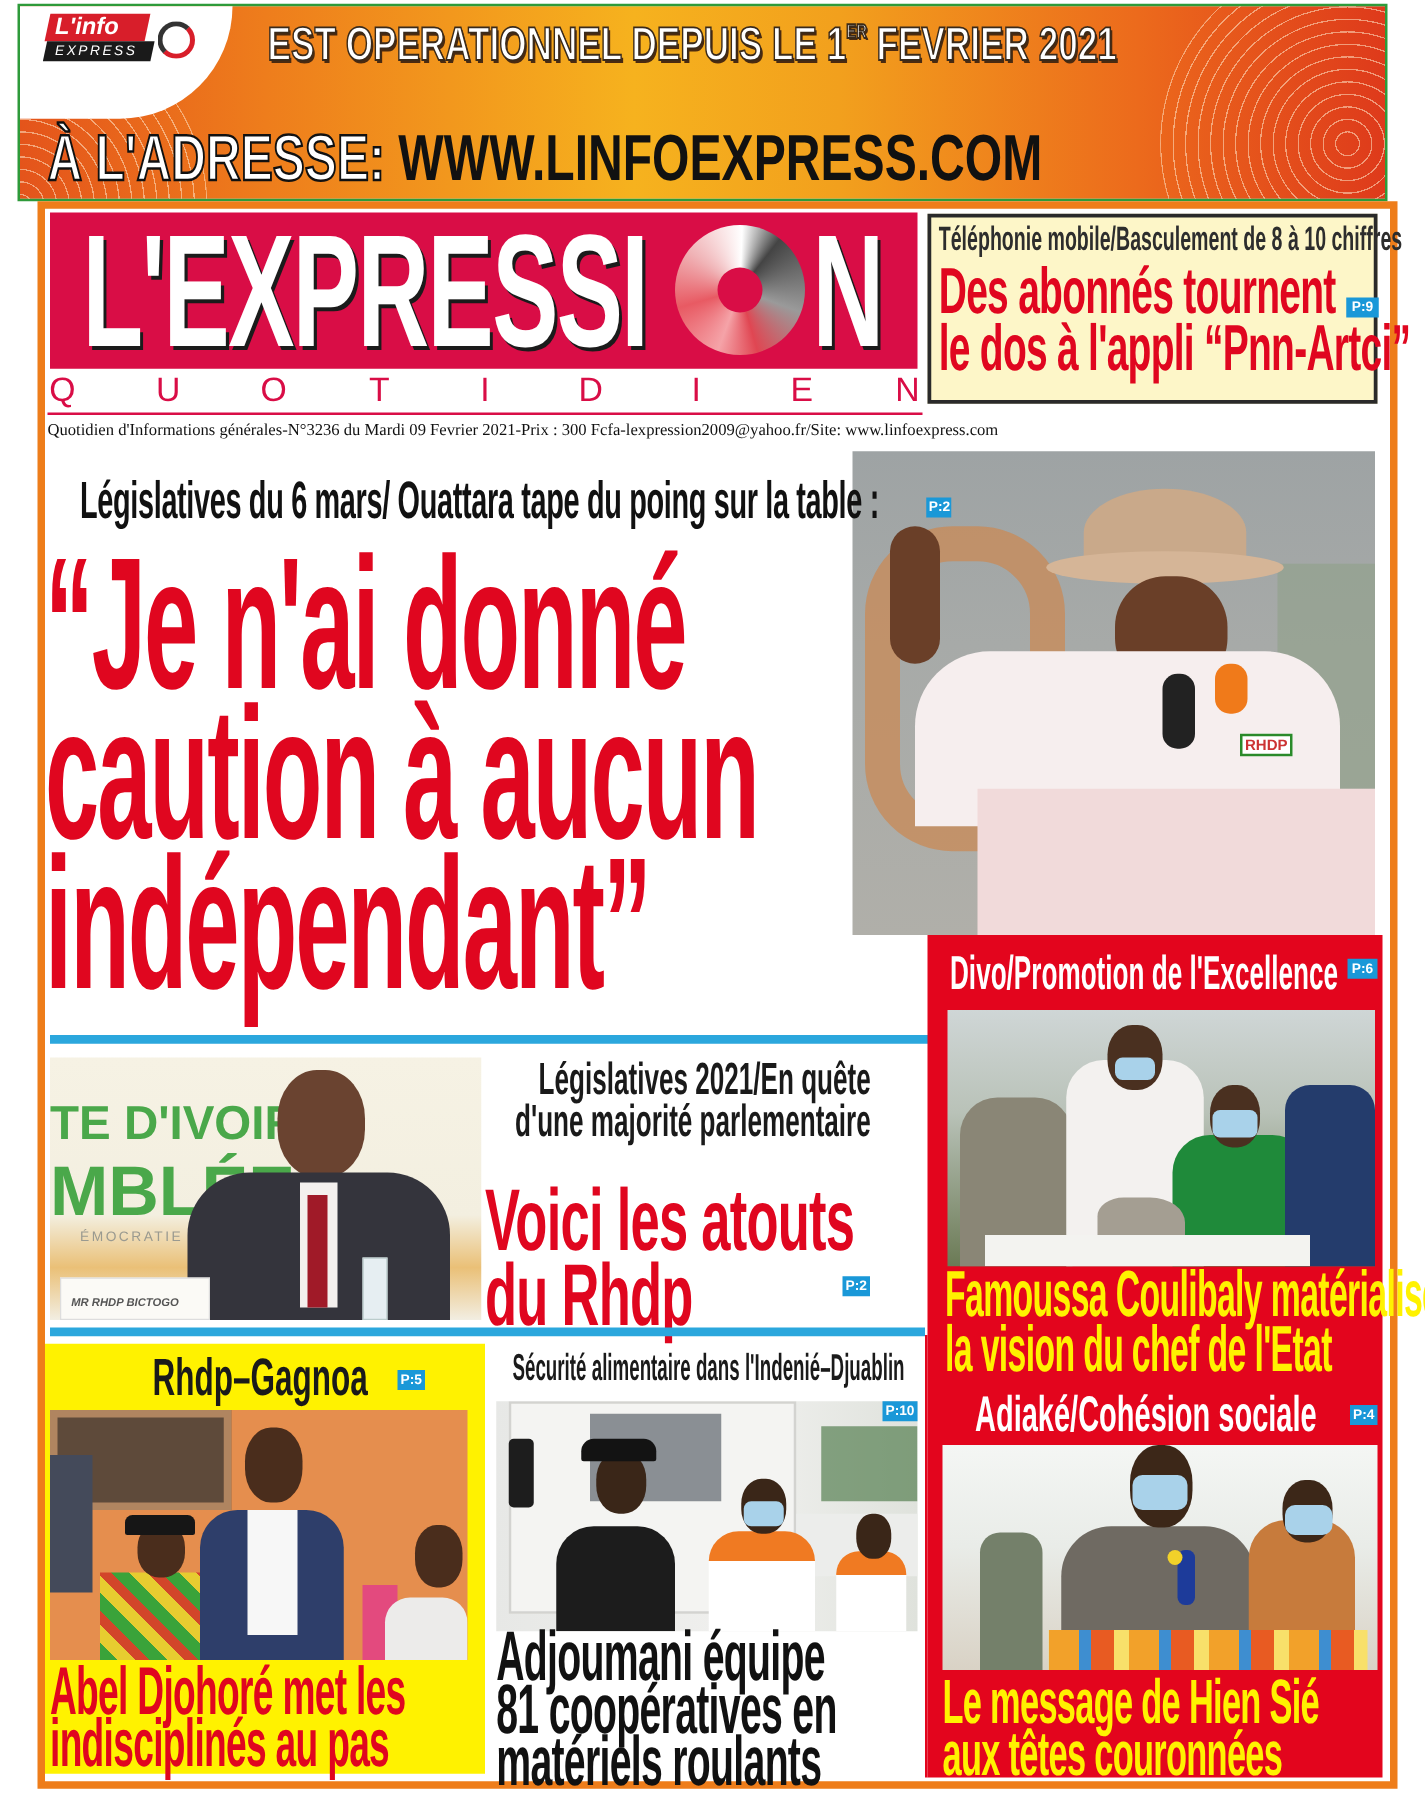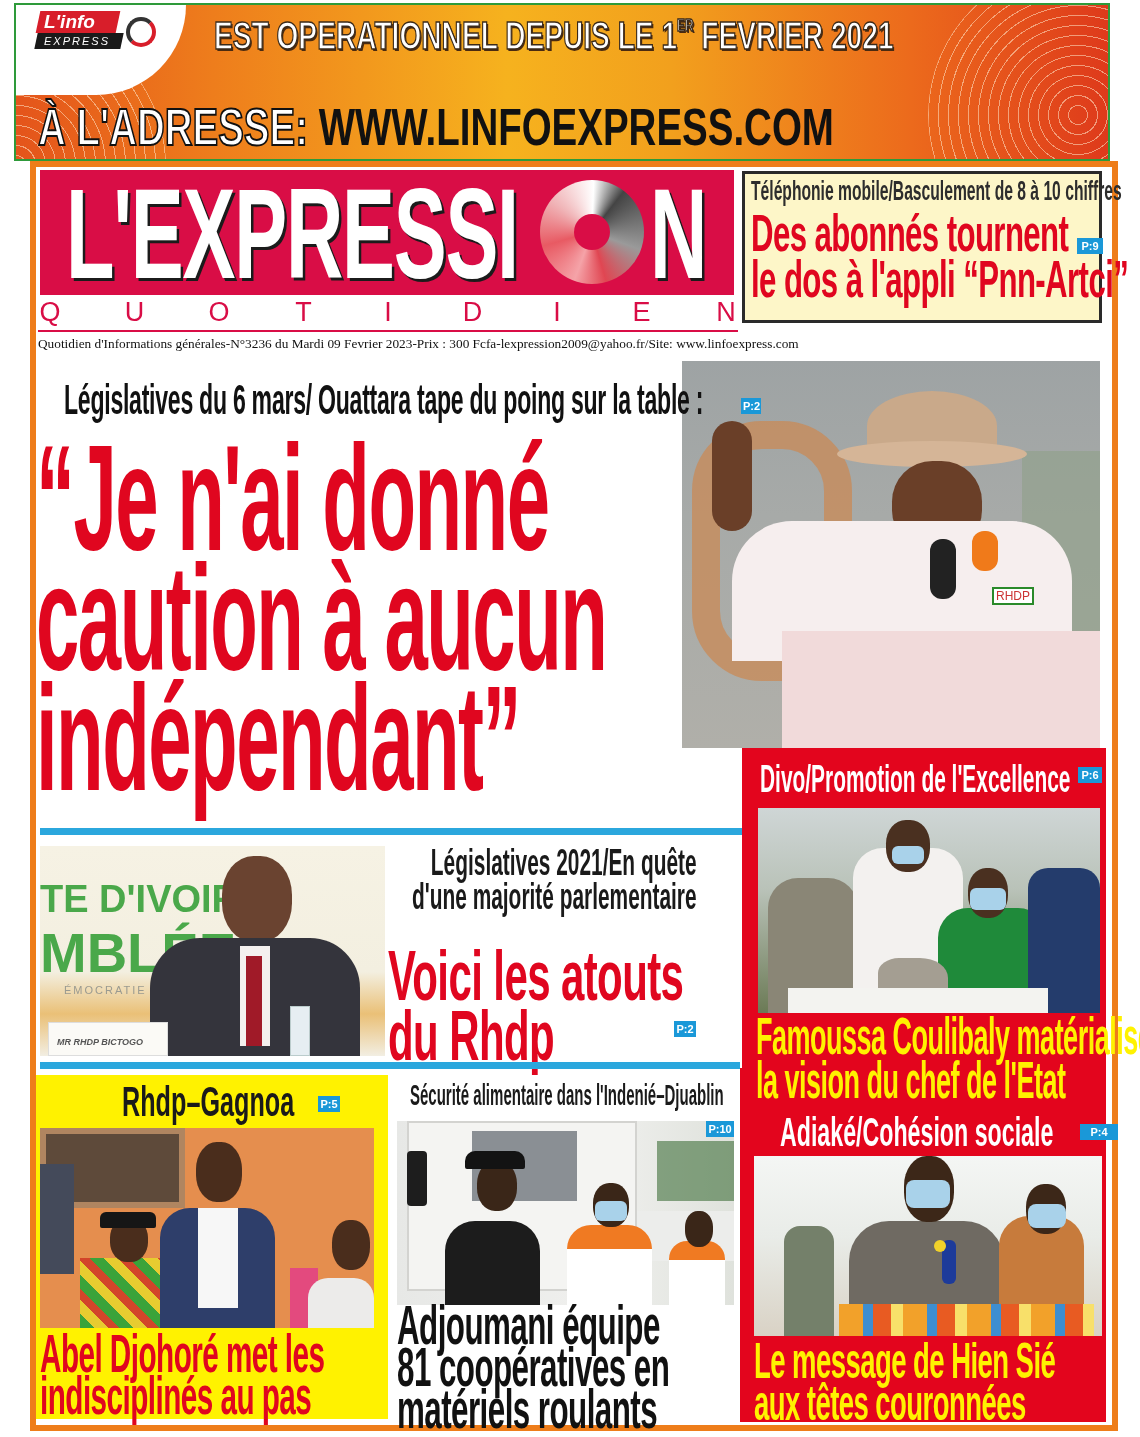--- a/index.html
+++ b/index.html
@@ -170,21 +170,21 @@
   <span>U</span>
   <span>O</span>
   <span>T</span>
   <span>I</span>
   <span>D</span>
   <span>I</span>
   <span>E</span>
   <span>N</span>
 </div>
 <div class="mast-rule"></div>
-<div class="infoline">Quotidien d'Informations générales-N°3236 du Mardi 09 Fevrier 2023-Prix : 300 Fcfa-lexpression2009@yahoo.fr/Site: www.linfoexpress.com</div>
+<div class="infoline">Quotidien d'Informations générales-N°3236 du Mardi 09 Fevrier 2021-Prix : 300 Fcfa-lexpression2009@yahoo.fr/Site: www.linfoexpress.com</div>
 
 <div class="teaser">
   <div class="cond teaser-kicker">Téléphonie mobile/Basculement de 8 à 10 chiffres</div>
   <div class="cond teaser-head">
     <div>Des abonnés tournent</div>
     <div>le dos à l'appli “Pnn-Artci”</div>
   </div>
   <div class="pbadge" style="left:332px; top:64px; width:26px;">P:9</div>
 </div>
 
@@ -192,21 +192,21 @@
   <div class="ph" style="left:10px; top:60px; width:160px; height:260px; border:28px solid #c98a55; border-radius:70px; opacity:0.75;"></div>
   <div class="ph" style="left:340px; top:90px; width:80px; height:180px; background:#8fa088; opacity:0.6;"></div>
   <div class="ph" style="left:185px; top:30px; width:130px; height:70px; background:#c9a98a; border-radius:55% 55% 10% 10%;"></div>
   <div class="ph" style="left:155px; top:80px; width:190px; height:26px; background:#d5b597; border-radius:50%;"></div>
   <div class="ph" style="left:210px; top:100px; width:90px; height:90px; background:#6a3f28; border-radius:45%;"></div>
   <div class="ph" style="left:50px; top:160px; width:340px; height:140px; background:#f6eeee; border-radius:60px 60px 0 0;"></div>
   <div class="ph" style="left:30px; top:60px; width:40px; height:110px; background:#6a3f28; border-radius:20px;"></div>
   <div class="ph" style="left:248px; top:178px; width:26px; height:60px; background:#222; border-radius:12px;"></div>
   <div class="ph" style="left:290px; top:170px; width:26px; height:40px; background:#f07a1a; border-radius:12px;"></div>
   <div class="ph" style="left:100px; top:270px; width:320px; height:117px; background:#f1dada;"></div>
-  <div class="ph" style="left:310px; top:226px; font-size:12px; font-weight:400; color:#c33; border:2px solid #2a8a2a; padding:0 2px; background:#fff;">RHDP</div>
+  <div class="ph" style="left:310px; top:226px; font-size:12px; font-weight:700; color:#c33; border:2px solid #2a8a2a; padding:0 2px; background:#fff;">RHDP</div>
 </div>
 
 <div class="cond lead-kicker">Législatives du 6 mars/ Ouattara tape du poing sur la table :</div>
 <div class="pbadge" style="left:741px; top:398px; width:20px;">P:2</div>
 <div class="cond lead-headline">
   <div>“Je n'ai donné</div>
   <div>caution à aucun</div>
   <div>indépendant”</div>
 </div>
 
@@ -248,21 +248,21 @@
   <div class="ph" style="left:212px; top:80px; width:36px; height:22px; background:#a9d2ea; border-radius:6px;"></div>
   <div class="ph" style="left:270px; top:60px; width:72px; height:150px; background:#243c6c; border-radius:20px 20px 0 0;"></div>
   <div class="ph" style="left:120px; top:150px; width:70px; height:50px; background:#a49e92; border-radius:30% 40% 20% 30%;"></div>
   <div class="ph" style="left:30px; top:180px; width:260px; height:25px; background:#f3f3f0;"></div>
 </div>
 <div class="cond red-head1">
   <div>Famoussa Coulibaly matérialise</div>
   <div>la vision du chef de l'Etat</div>
 </div>
 <div class="cond red-kicker2">Adiaké/Cohésion sociale</div>
-<div class="pbadge" style="left:1080px; top:1124px; width:38px;">P:4</div>
+<div class="pbadge" style="left:1080px; top:1124px; width:22px;">P:4</div>
 <div class="red-photo2">
   <div class="ph" style="left:30px; top:70px; width:50px; height:110px; background:#74806a; border-radius:16px 16px 0 0;"></div>
   <div class="ph" style="left:95px; top:65px; width:155px; height:115px; background:#6f6a62; border-radius:40px 40px 0 0;"></div>
   <div class="ph" style="left:150px; top:0; width:50px; height:66px; background:#3c2718; border-radius:45%;"></div>
   <div class="ph" style="left:152px; top:24px; width:44px; height:28px; background:#a9d2ea; border-radius:8px;"></div>
   <div class="ph" style="left:188px; top:84px; width:14px; height:44px; background:#1d3b9a; border-radius:6px;"></div>
   <div class="ph" style="left:180px; top:84px; width:12px; height:12px; background:#f1d12a; border-radius:50%;"></div>
   <div class="ph" style="left:245px; top:60px; width:85px; height:120px; background:#c77b3c; border-radius:30px 30px 0 0;"></div>
   <div class="ph" style="left:272px; top:28px; width:40px; height:50px; background:#3c2718; border-radius:45%;"></div>
   <div class="ph" style="left:274px; top:48px; width:38px; height:24px; background:#a9d2ea; border-radius:8px;"></div>

